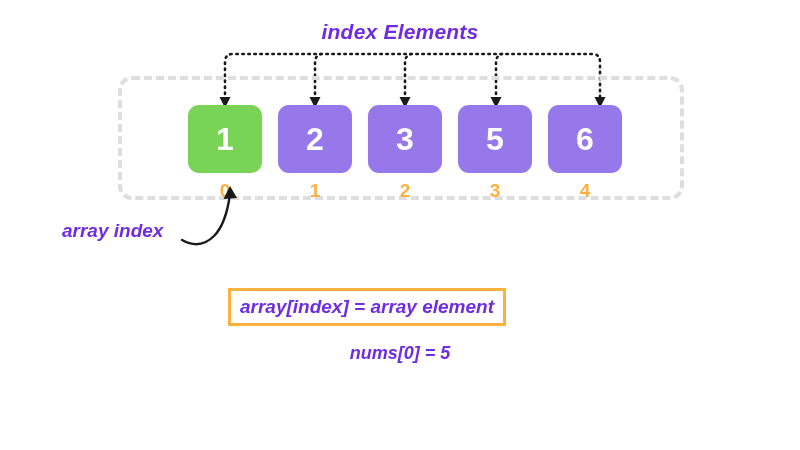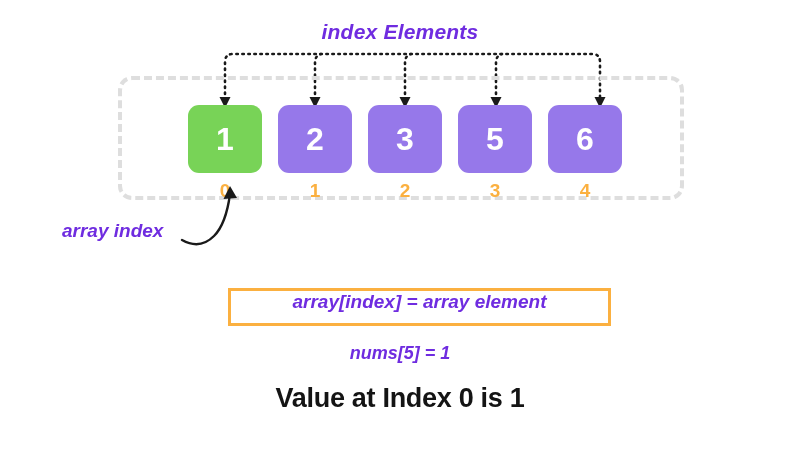--- a/index.html
+++ b/index.html
@@ -123,26 +123,26 @@
     width: 90px;
     height: 70px;
     pointer-events: none;
   }
 
   
   .formula-box {
     position: absolute;
     left: 228px;
     top: 288px;
-    width: 383px;
+    width: 278px;
     height: 38px;
     border: 3px solid #fbb040;
     box-sizing: border-box;
     display: flex;
-    align-items: flex-start;
+    align-items: center;
     justify-content: center;
   }
   .formula-text {
     font-size: 19px;
     font-weight: bold;
     font-style: italic;
     color: #6f2ce0;
     white-space: nowrap;
   }
 
@@ -223,17 +223,16 @@
   <svg id="index-arrow" viewBox="0 0 90 70" xmlns="http://www.w3.org/2000/svg">
     <path d="M2,60 Q20,70 34,56 Q46,44 50,14" fill="none" stroke="#1a1a1a" stroke-width="2.4" stroke-linecap="round"></path>
     <polygon points="50,6 43.5,19 57,18" fill="#1a1a1a"></polygon>
   </svg>
 
 
   <div class="formula-box">
     <span class="formula-text">array[index]  = array element</span>
   </div>
 
-  <div class="equation">nums[5]  =  1</div>
-
-  <div class="conclusion">Value at Index 0 is 1</div>
+  <div class="equation">nums[0]  =  5</div>
+
 
 </div>
 
 </body></html>

